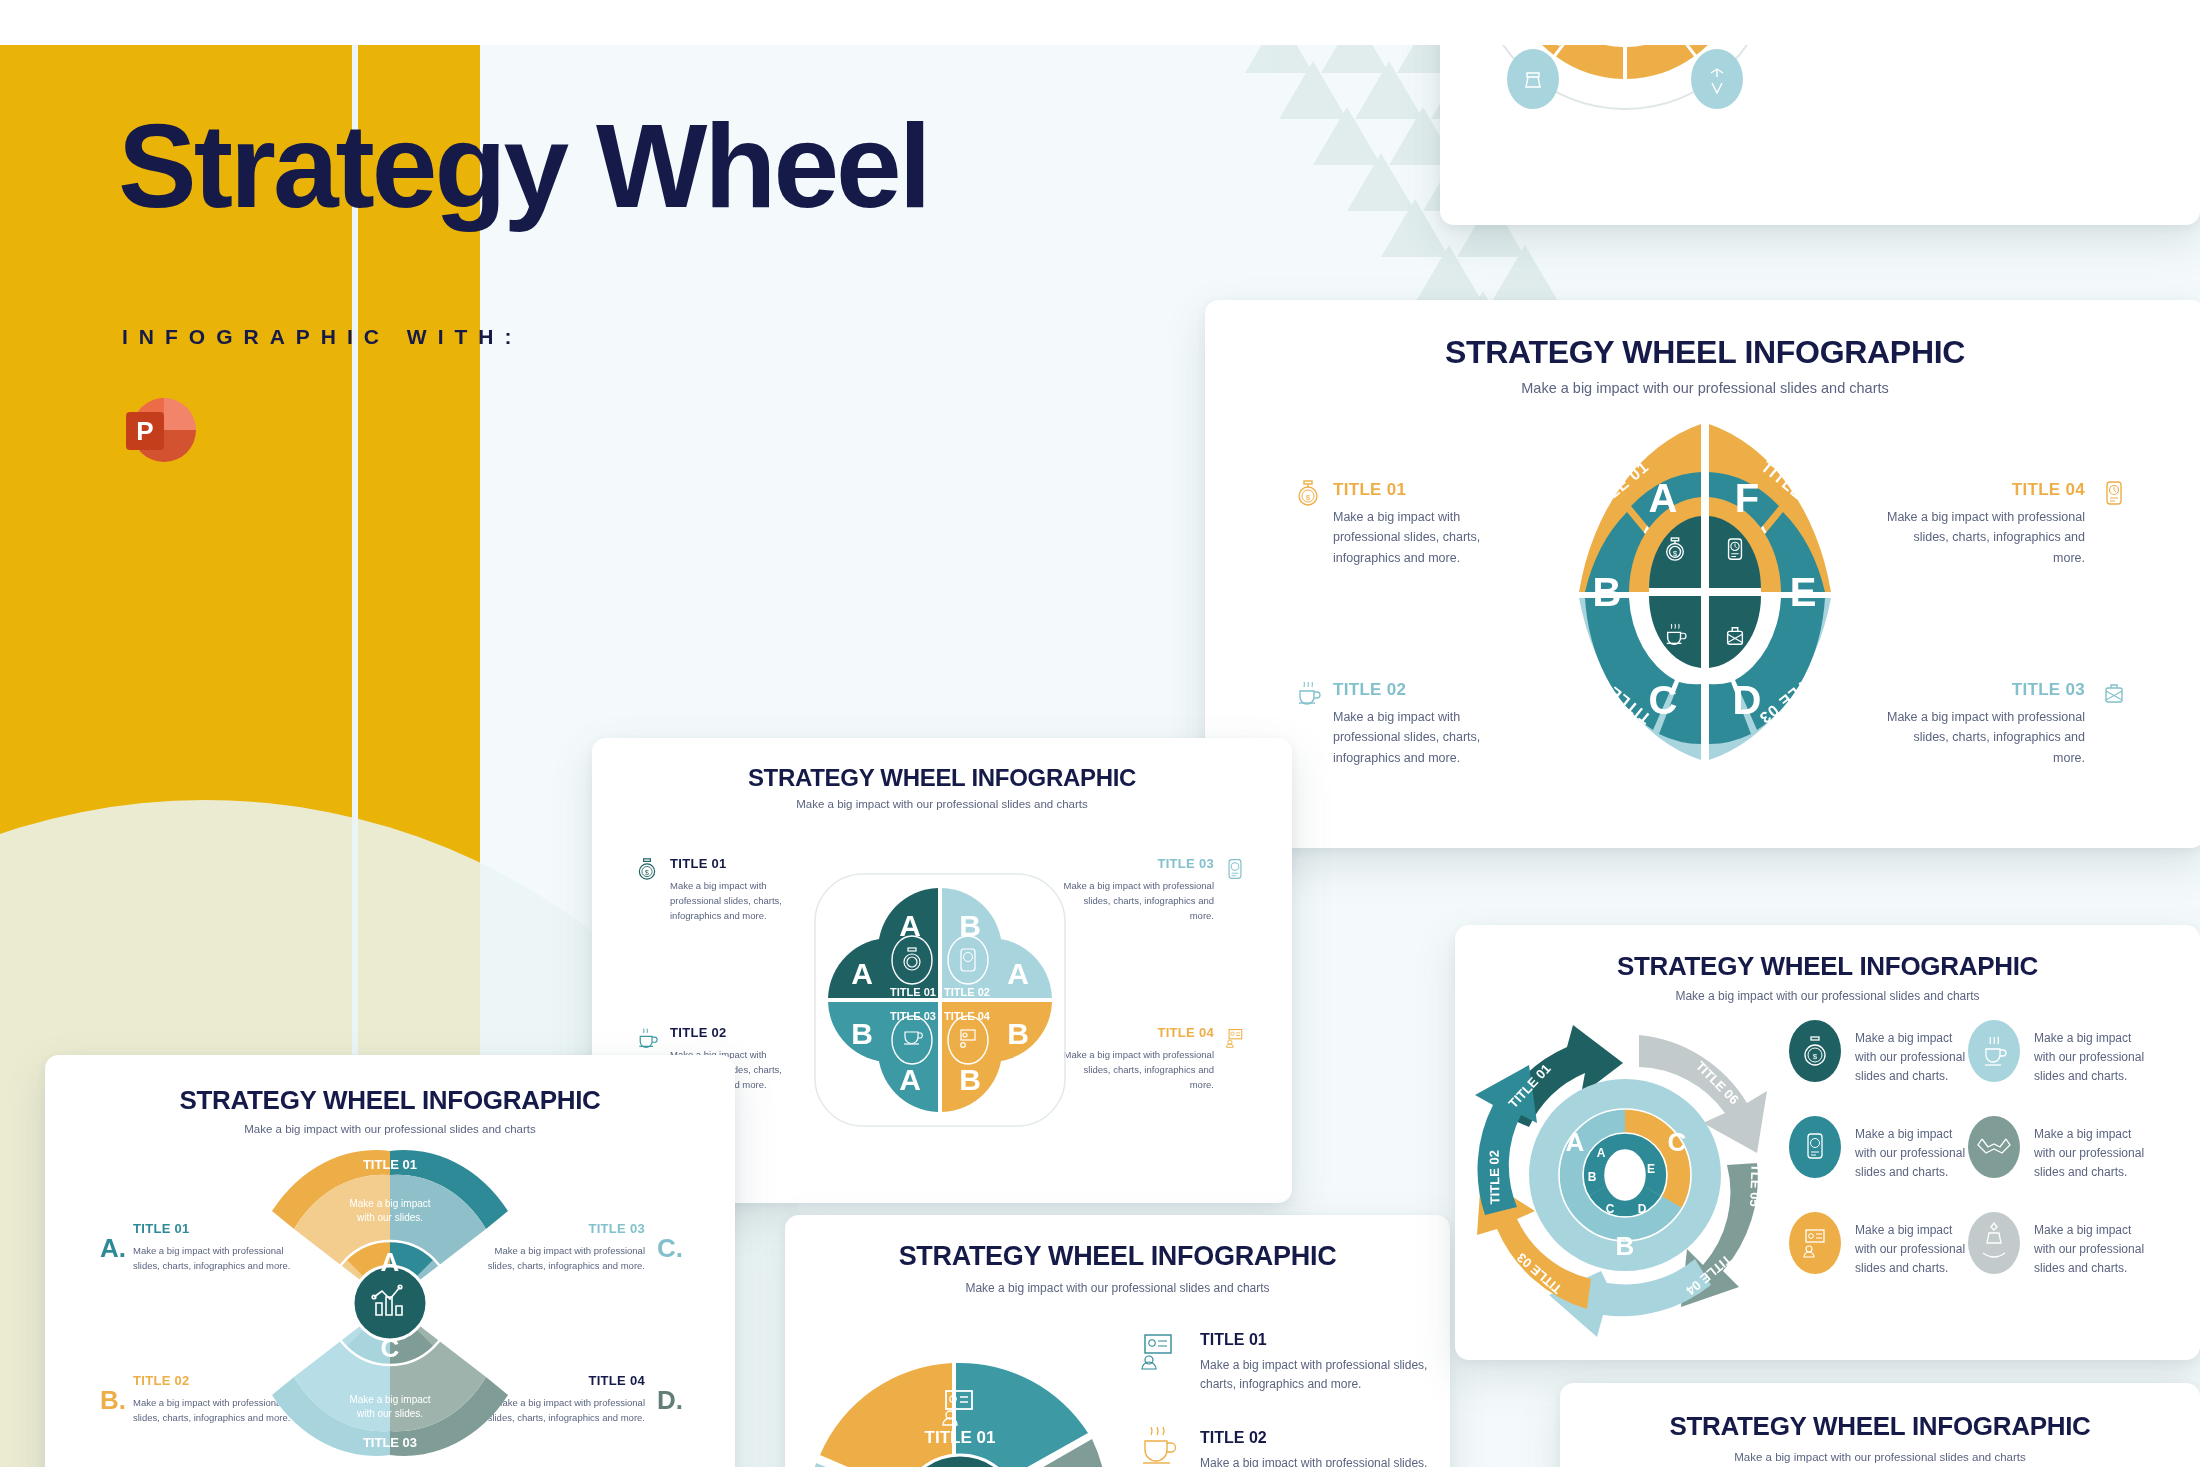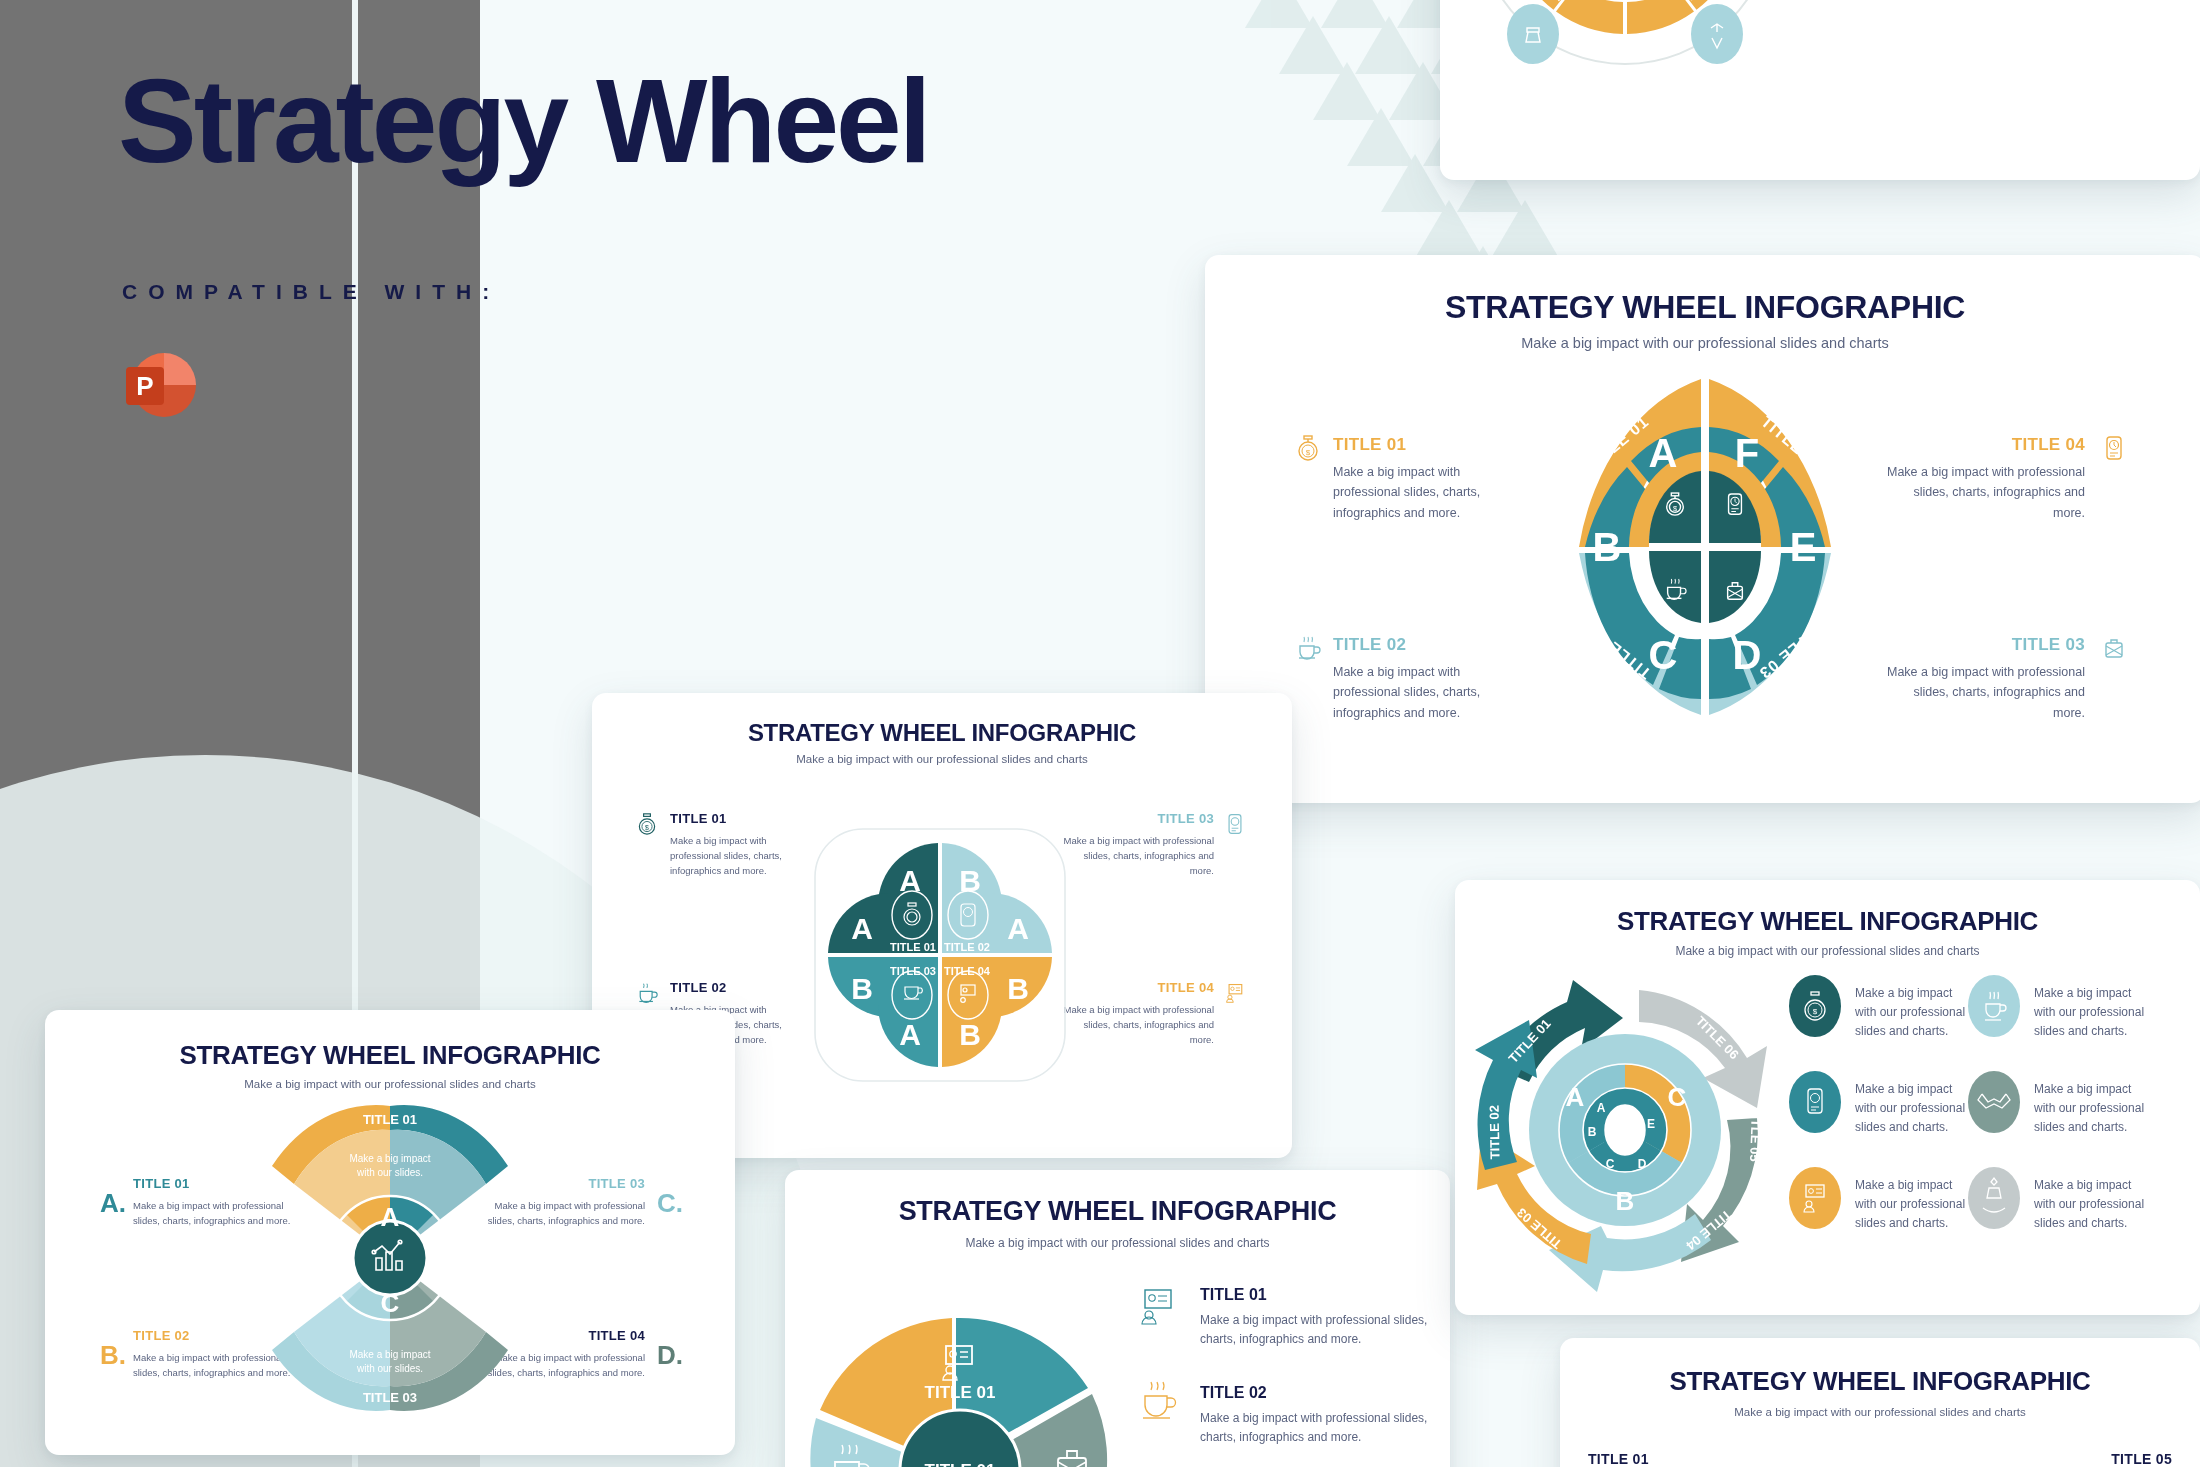--- a/index.html
+++ b/index.html
@@ -2,21 +2,21 @@
 <html><head>
 <meta charset="utf-8">
 <style>
   * { margin:0; padding:0; box-sizing:border-box; }
   html,body { width:2200px; height:1467px; overflow:hidden; }
   body {
     font-family:"Liberation Sans", sans-serif;
     background:#ffffff;
     position:relative;
   }
-  .stage { position:absolute; inset:0; overflow:hidden; background:#737373; }
+  .stage { position:absolute; inset:0; overflow:hidden; background:#eab308;margin-top:45px; }
 
   
   .bg-mint {
     position:absolute; left:480px; top:0; width:1720px; height:1467px;
     background:#f4fafb;
   }
   .bg-vline {
     position:absolute; left:352px; top:0; width:6px; height:1467px;
     background:#eef5f6;
   }
@@ -109,21 +109,21 @@
       <div class="tri" style="left: 178px; top: 138px;"></div>
       <div class="tri" style="left: 254px; top: 138px;"></div>
       <div class="tri" style="left: 136px; top: 184px;"></div>
       <div class="tri" style="left: 212px; top: 184px;"></div>
       <div class="tri" style="left: 170px; top: 230px;"></div>
       <div class="tri" style="left: 246px; top: 230px;"></div>
       <div class="tri" style="left: 204px; top: 276px;"></div>
     </div>
 
   <div class="hero-title">Strategy Wheel</div>
-  <div class="hero-compat">COMPATIBLE WITH:</div>
+  <div class="hero-compat">INFOGRAPHIC WITH:</div>
   <div class="ppt-icon">
     <svg viewBox="0 0 80 80" width="80" height="80">
       <path d="M42 8 A32 32 0 0 1 74 40 L42 40 Z" fill="#f2846a"></path>
       <path d="M42 8 A32 32 0 0 0 10 40 L42 40 Z" fill="#ed6c47"></path>
       <path d="M10 40 A32 32 0 0 0 74 40 Z" fill="#d35230"></path>
       <rect x="4" y="22" width="38" height="38" rx="4" fill="#c43e1c"></rect>
       <text x="23" y="50" font-size="26" font-weight="bold" fill="#fff" font-family="Liberation Sans, sans-serif" text-anchor="middle">P</text>
     </svg>
   </div>
 

